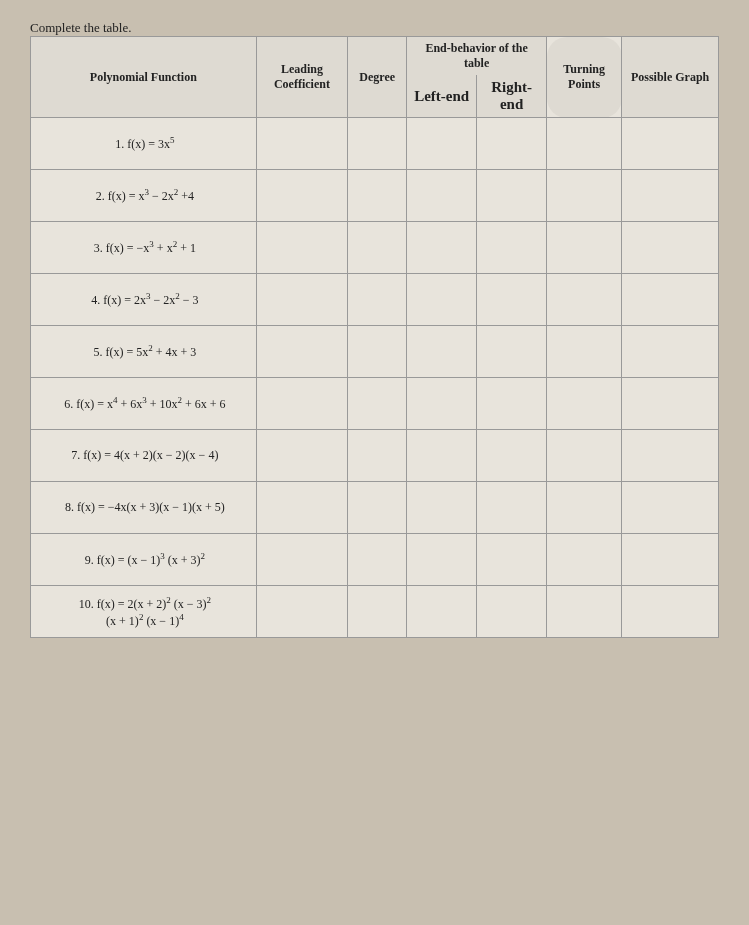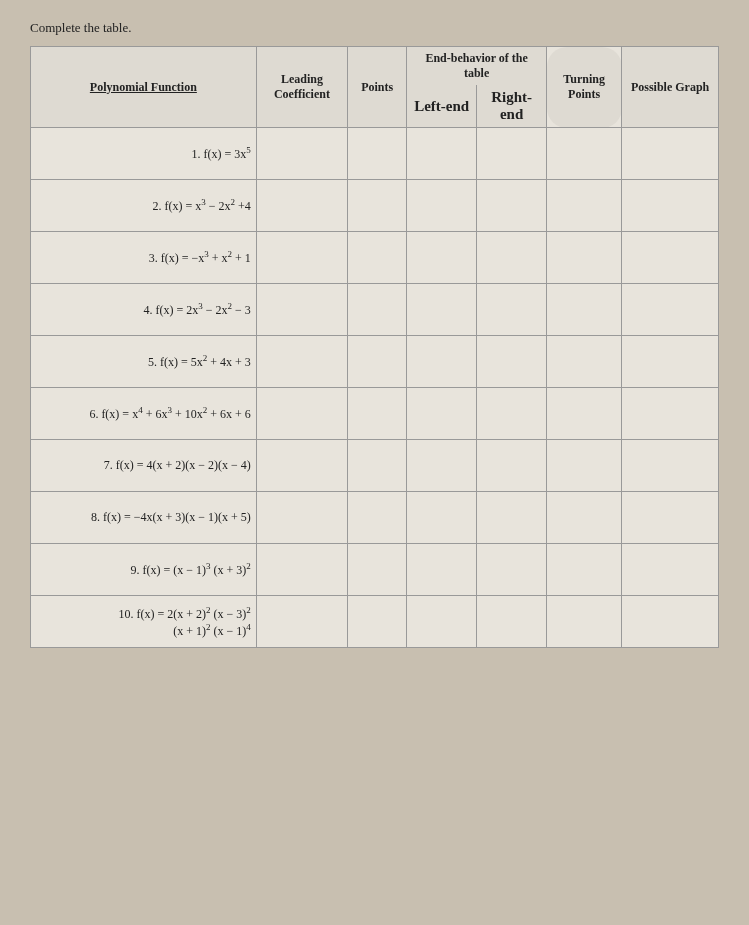--- a/index.html
+++ b/index.html
@@ -8,21 +8,20 @@
       background: #c8bfb0;
       font-family: 'Times New Roman', Times, serif;
       padding: 20px 30px;
       width: 749px;
       min-height: 925px;
     }
 
     .page-title {
       font-size: 13px;
       font-weight: normal;
-      margin-bottom: 10px;
       color: #222;
     }
 
     table {
       width: 100%;
       border-collapse: collapse;
       background: #e8e4dc;
       font-size: 12px;
     }
 
@@ -33,39 +32,39 @@
       vertical-align: middle;
       color: #222;
     }
 
     th {
       font-weight: bold;
       background: #dedad2;
     }
 
     .fn-cell {
-      text-align: right;
+      text-align: center;
       padding-left: 8px;
       min-width: 175px;
       font-size: 12px;
     }
 
     .data-row td {
       height: 52px;
       vertical-align: middle;
     }
 
     .header-row-1 th {
       border-bottom: none;
     }
     .header-row-2 th {
       border-top: none;
     }
 
-    .col-polynomial { width: 210px; text-decoration: underline; }
+    .col-polynomial { width: 210px; }
     .col-leading    { width: 85px; }
     .col-degree     { width: 55px; }
     .col-left       { width: 65px; }
     .col-right      { width: 65px; }
     .col-turning    { width: 70px; border-radius: 20px; }
     .col-possible   { width: 90px; }
 
     .sub-header {
       font-size: 15px;
       font-weight: bold;
@@ -76,21 +75,21 @@
 </head>
 <body>
 
 <p class="page-title">Complete the table.</p>
 
 <table>
   <thead>
     <tr class="header-row-1">
       <th rowspan="3" class="col-polynomial">Polynomial Function</th>
       <th rowspan="3" class="col-leading">Leading Coefficient</th>
-      <th rowspan="3" class="col-degree">Points</th>
+      <th rowspan="3" class="col-degree">Degree</th>
       <th colspan="2">End-behavior of the table</th>
       <th rowspan="3" class="col-turning">Turning Points</th>
       <th rowspan="3" class="col-possible">Possible Graph</th>
     </tr>
     <tr class="header-row-2">
       <th class="col-left sub-header">Left-end</th>
       <th class="col-right sub-header">Right-end</th>
     </tr>
   </thead>
   <tbody id="table-body">

